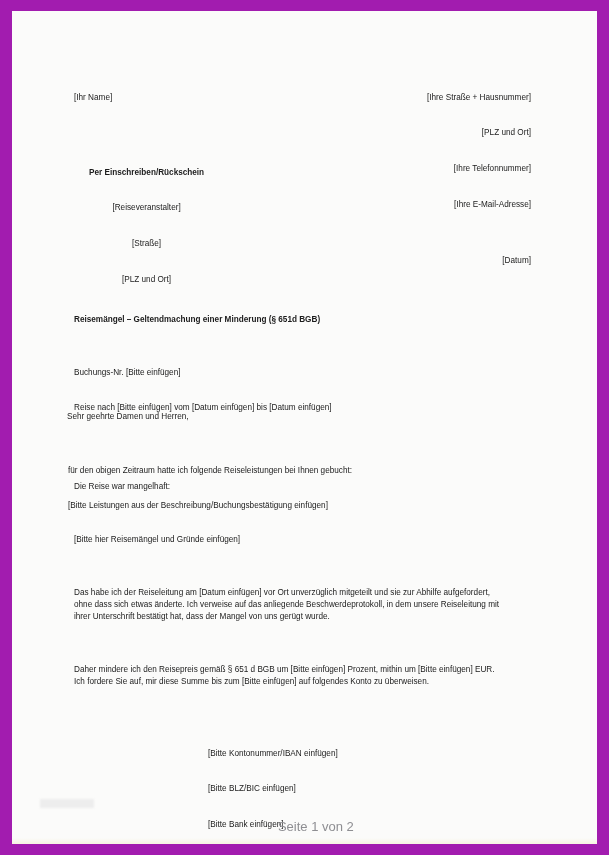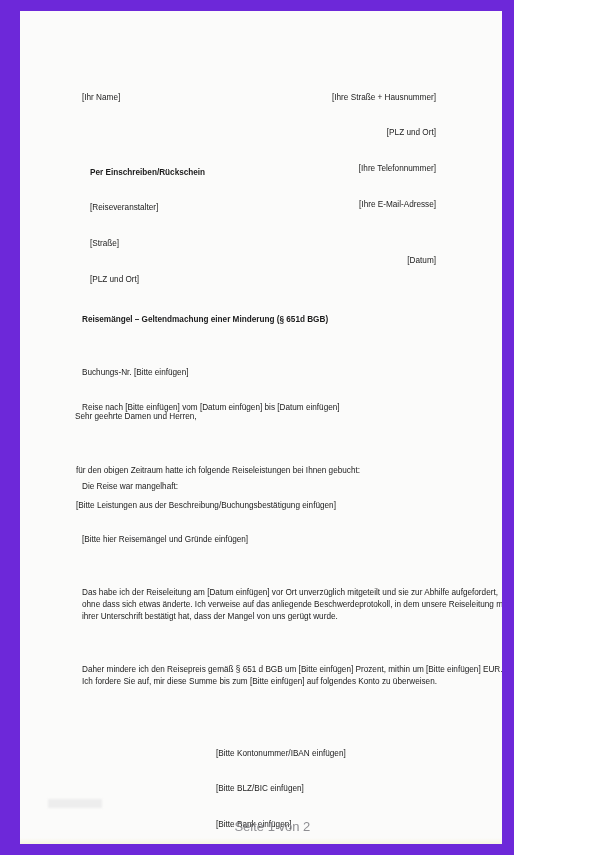--- a/index.html
+++ b/index.html
@@ -11,25 +11,25 @@
   body {
     width: 609px;
     height: 855px;
     overflow: hidden;
     font-family: "Liberation Sans", sans-serif;
   }
 
   
   .scan-frame {
     position: relative;
-    width: 514px;
+    width: 609px;
     height: 855px;
     box-sizing: border-box;
-    background: #6d28d9;
-    padding: 11px 12px 11px 20px;
+    background: #a21caf;
+    padding: 11px 12px 11px 12px;
   }
 
   
   .page {
     position: relative;
     width: 100%;
     height: 100%;
     box-sizing: border-box;
     background: #fbfbfa;
     overflow: hidden;
@@ -74,21 +74,21 @@
 
   .blk { position: absolute; white-space: pre; }
   .blk-wrap { position: absolute; }
   .bold { font-weight: bold; }
 
   .line { display: block; }
 
   
   #sender-name      { left: 62px;  top: 57px; }
   #sender-address   { right: 66px; top: 57px; text-align: right; }
-  #recipient        { left: 70px;  top: 132px; }
+  #recipient        { left: 77px;  top: 132px; text-align: center; }
   #date             { right: 66px; top: 244px; }
   #subject          { left: 62px;  top: 303px; font-weight: bold; }
   #trip-info        { left: 62px;  top: 332px; }
   #salutation       { left: 55px;  top: 400px; }
   #intro            { left: 56px;  top: 430px; }
   #defect-heading   { left: 62px;  top: 470px; }
   #defect-insert    { left: 62px;  top: 523px; }
   #para-notice      { left: 62px;  top: 576px; width: 428px; white-space: normal; }
   #para-reduction   { left: 62px;  top: 653px; width: 428px; white-space: normal; }
   #bank             { left: 196px; top: 713px; }

